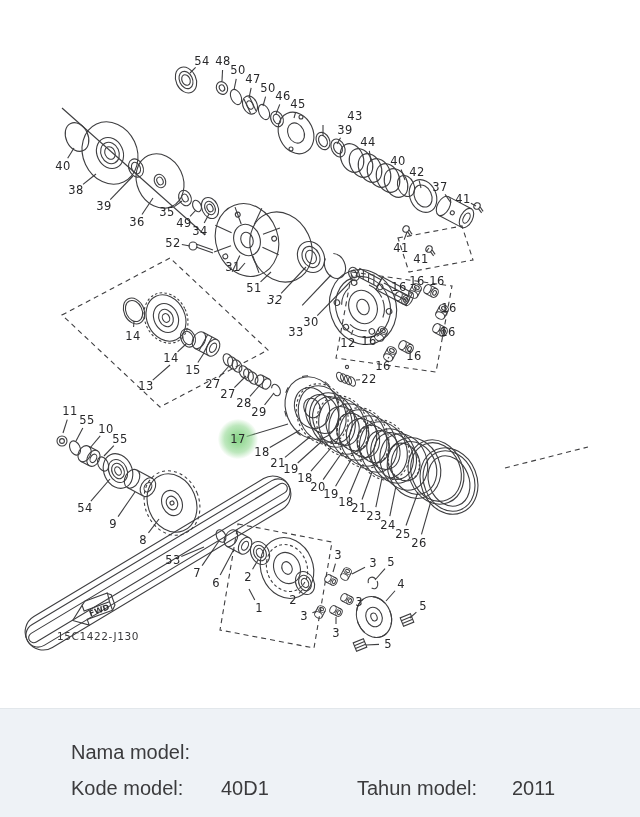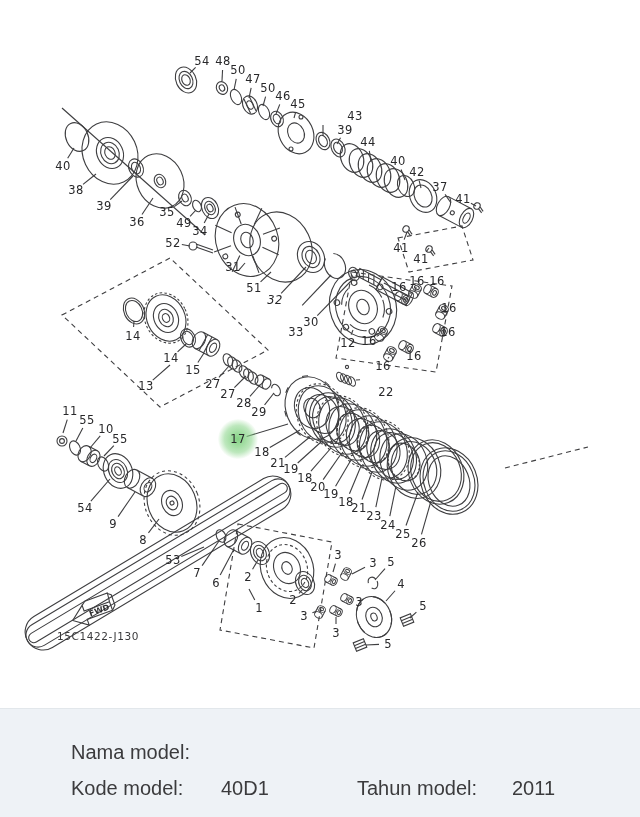--- a/index.html
+++ b/index.html
@@ -509,21 +509,21 @@
         <span class="plabel" style="left: 167px; top: 212px;">35</span>
         <span class="plabel" style="left: 184px; top: 223px;">49</span>
         <span class="plabel" style="left: 200px; top: 231px;">34</span>
         <span class="plabel" style="left: 173px; top: 243px;">52</span>
         <span class="plabel" style="left: 233px; top: 267px; text-align: right;">31</span>
         <span class="plabel" style="left: 254px; top: 288px;">51</span>
         <span class="plabel" style="left: 275px; top: 300px; font-style: italic;">32</span>
         <span class="plabel" style="left: 296px; top: 312px; margin-top: 20px;">33</span>
         <span class="plabel" style="left: 311px; top: 322px;">30</span>
         <span class="plabel" style="left: 348px; top: 343px;">12</span>
-        <span class="plabel" style="left: 386px; top: 379px; margin-top: 13px;">22</span>
+        <span class="plabel" style="left: 369px; top: 379px;">22</span>
         <span class="plabel" style="left: 399px; top: 287px;">16</span>
         <span class="plabel" style="left: 417px; top: 281px;">16</span>
         <span class="plabel" style="left: 437px; top: 281px;">16</span>
         <span class="plabel" style="left: 449px; top: 308px;">16</span>
         <span class="plabel" style="left: 448px; top: 332px;">16</span>
         <span class="plabel" style="left: 369px; top: 341px;">16</span>
         <span class="plabel" style="left: 414px; top: 356px;">16</span>
         <span class="plabel" style="left: 383px; top: 366px;">16</span>
         <span class="plabel" style="left: 133px; top: 336px;">14</span>
         <span class="plabel" style="left: 171px; top: 358px;">14</span>

